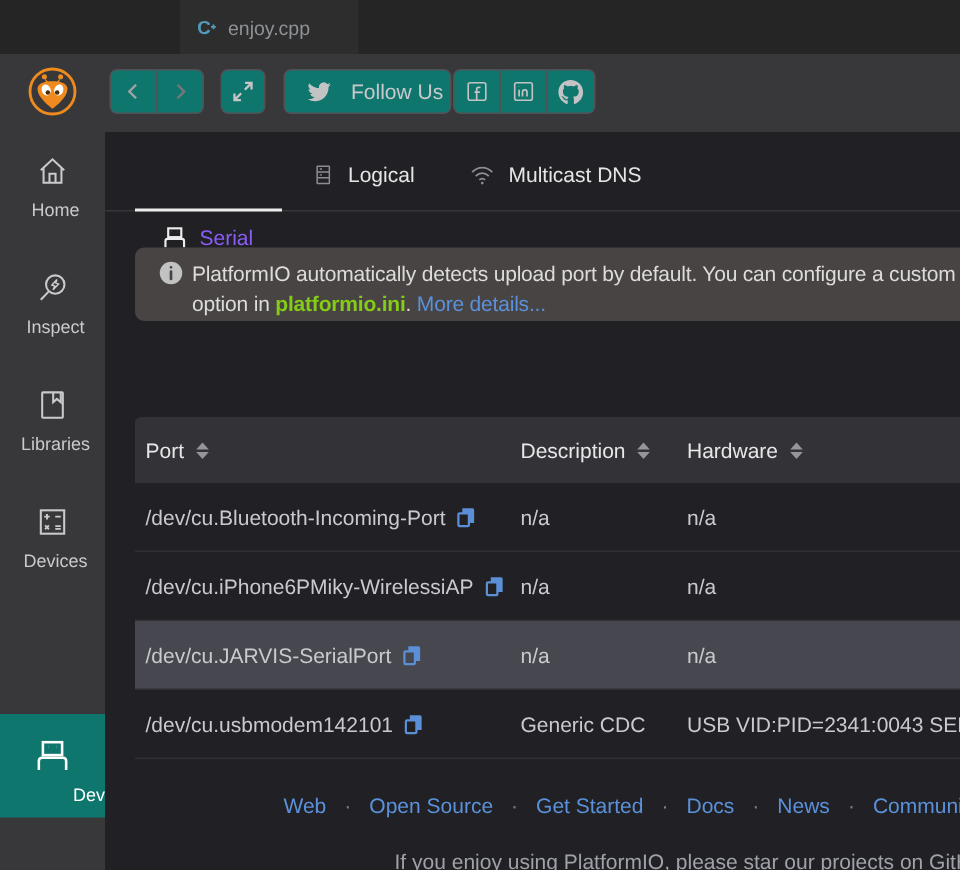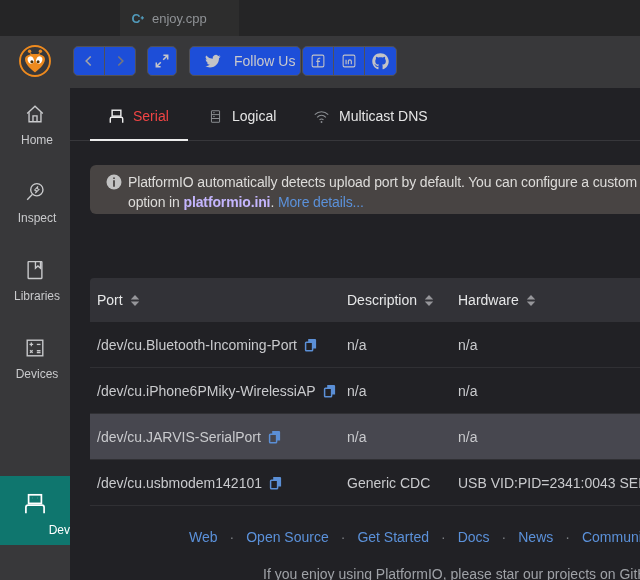--- a/index.html
+++ b/index.html
@@ -14,30 +14,30 @@
 
 
 #sidebar { position:absolute; left:0; top:36px; width:70px; height:544px; background:#38383a; }
 .sitem { position:absolute; left:0; width:70px; height:69px; text-align:center; color:#c9cacc; }
 .sitem svg { position:absolute; left:24px; top:17px; }
 .sitem .lbl { position:absolute; top:47px; width:74px; font-size:12px; }
 #sdevices { background:#0f766e; color:#fff;padding-left:33px; }
 
 
 #toolbar { position:absolute; left:70px; top:36px; width:570px; height:52px; background:#38383a; }
-.tbtn { position:absolute; top:10px; height:30px; background:#1d4ed8; border:1px solid #515156; border-radius:5px; display:flex; align-items:center; }
+.tbtn { position:absolute; top:10px; height:30px; background:#0f766e; border:1px solid #515156; border-radius:5px; display:flex; align-items:center; }
 .cell { display:flex; align-items:center; justify-content:center; height:28px; }
 
 
 #content { position:absolute; left:70px; top:88px; width:570px; height:492px; background:#212125; overflow:hidden; }
 
 
 .ptab { position:absolute; top:17px; height:22px; display:flex; align-items:center; font-size:14px; color:#e5e5e5; }
 .ptab svg { margin-right:9px; }
-#ptab-serial { color:#ef4444; }
+#ptab-serial { color:#8b5cf6;margin-top:42px; }
 #tabs-border { position:absolute; left:0; top:52px; width:570px; height:1px; background:#37373b; }
 #tabs-ink { position:absolute; left:20px; top:51px; width:98px; height:2px; background:#ececec; }
 
 
 #alert { position:absolute; left:20px; top:77px; width:800px; height:49px; background:#484443; border-radius:6px; }
 #alert .line { position:absolute; left:38px; white-space:nowrap; font-size:14px; color:#dddcda; letter-spacing:-0.13px; }
 .link { color:#5b91da; }
 
 
 #ptable { position:absolute; left:20px; top:190px; width:790px; }
@@ -201,21 +201,21 @@
   </div>
   <div id="tabs-border"></div>
   <div id="tabs-ink"></div>
 
   <div id="alert">
     <svg style="position:absolute;left:16px;top:8.5px" width="16" height="16" viewBox="0 0 16 16">
       <circle cx="8" cy="8" r="7.5" fill="#c2c2c2"></circle>
       <path d="M8 4.2 h.02 M8 7 v5" stroke="#484443" stroke-width="1.8" stroke-linecap="round"></path>
     </svg>
     <div class="line" style="top:9px">PlatformIO automatically detects upload port by default. You can configure a custom upload_port</div>
-    <div class="line" style="top:28.5px">option in <b style="color:#c4b5fd">platformio.ini</b>. <span class="link">More details...</span></div>
+    <div class="line" style="top:28.5px">option in <b style="color:#84cc16">platformio.ini</b>. <span class="link">More details...</span></div>
   </div>
 
   <div id="ptable">
     <div id="thead">
       <div class="c1">Port
         <svg class="carets" width="10" height="11" viewBox="0 0 10 11" fill="#96969a">
           <path d="M5 0 L9.2 4.6 H0.8 Z"></path>
             <path d="M5 11 L0.8 6.4 H9.2 Z"></path>
         </svg>
       </div>

